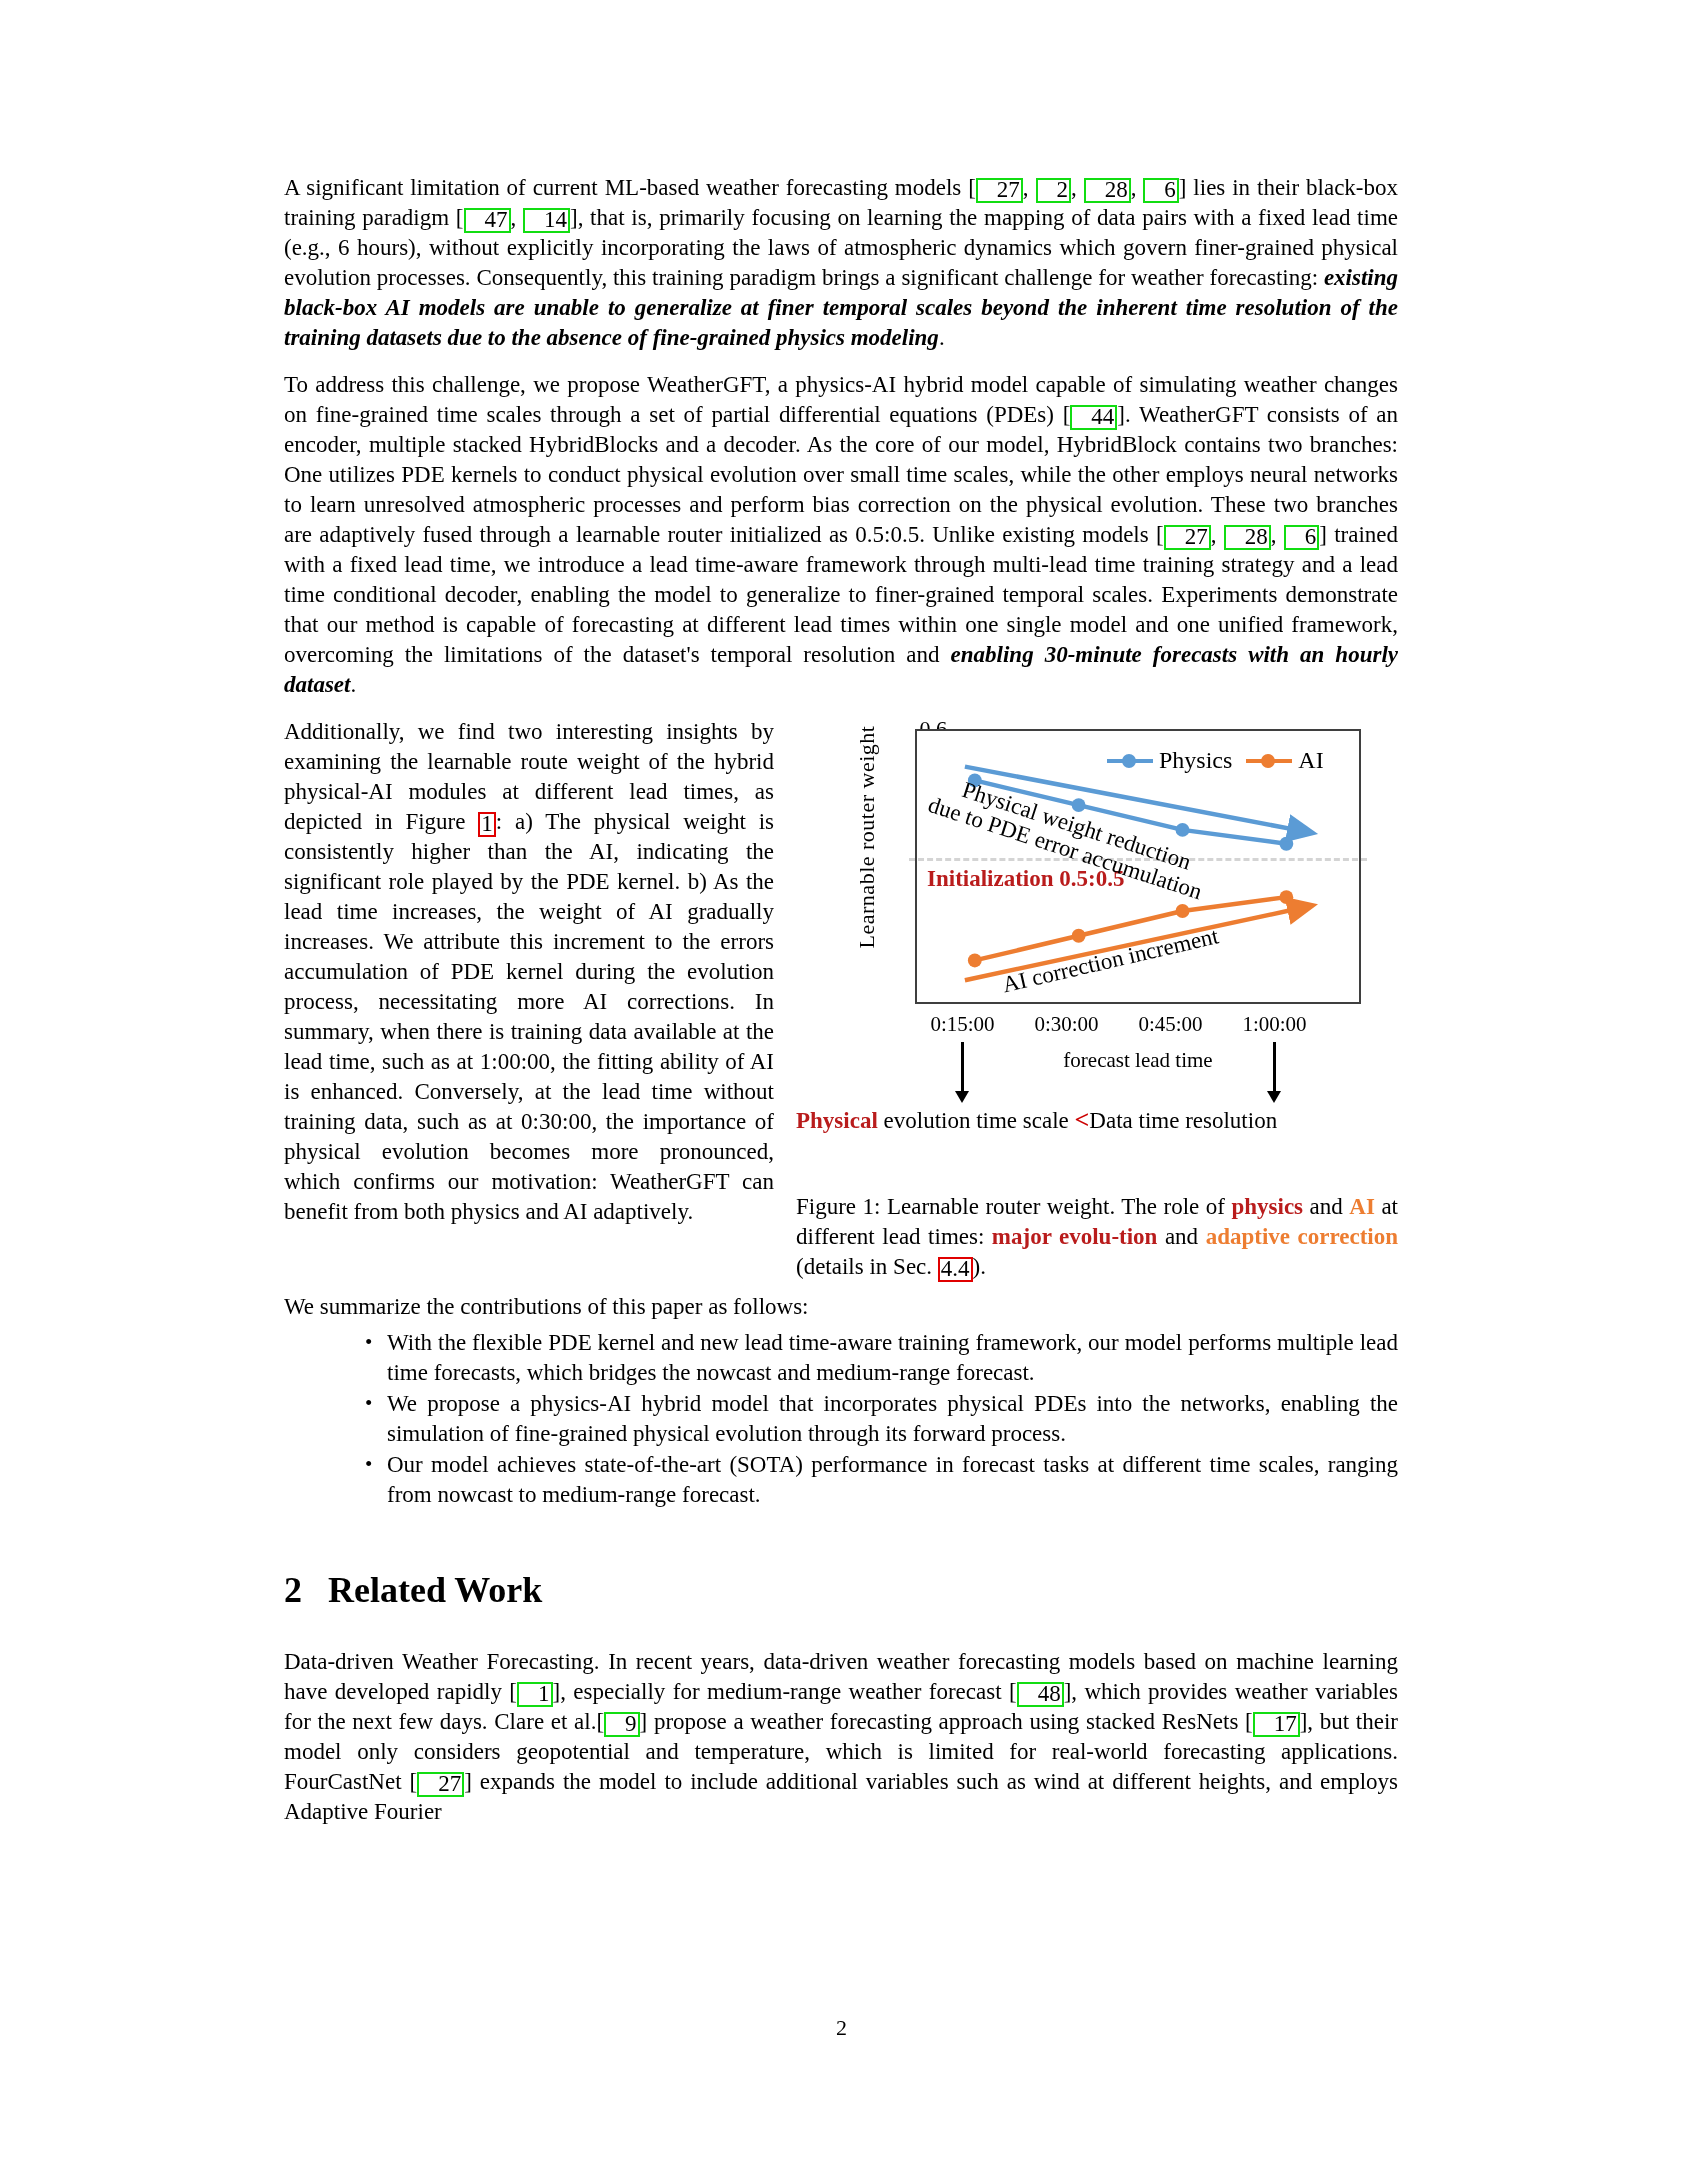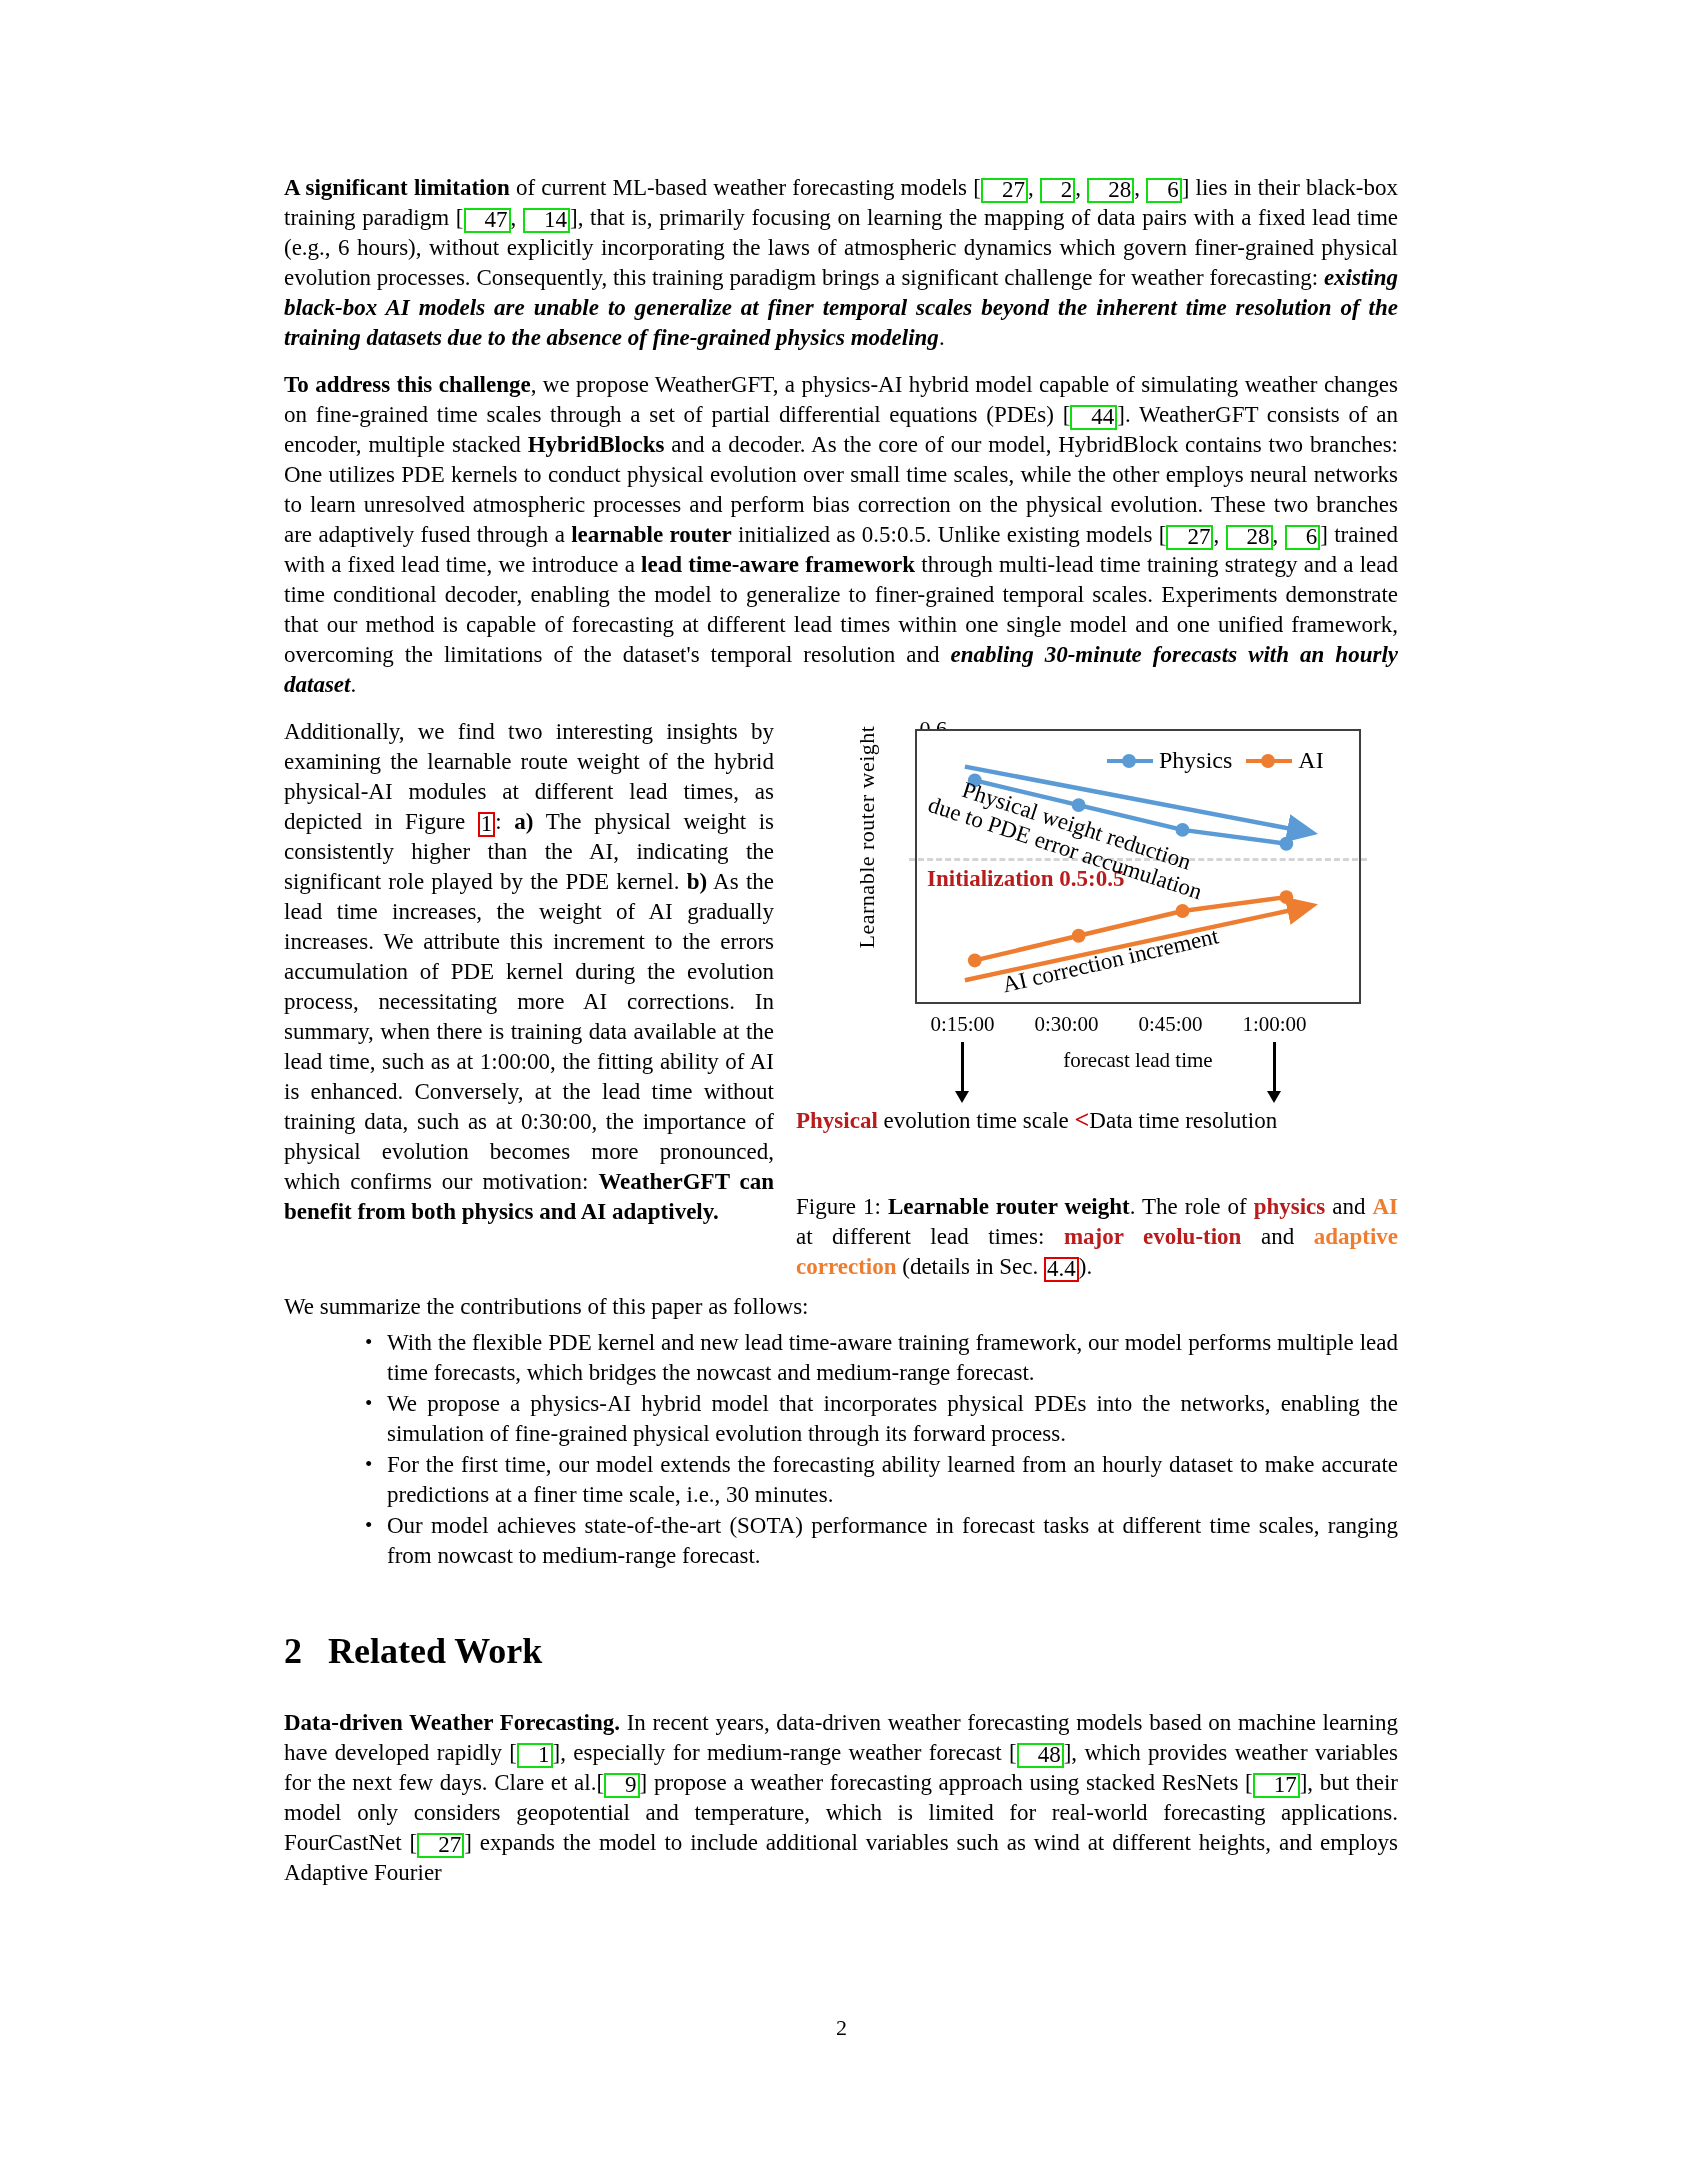--- a/index.html
+++ b/index.html
@@ -23,21 +23,21 @@
     height: 2178px;
   }
   p.body-text {
     font-size: 23px;
     line-height: 30px;
     text-align: justify;
     text-justify: inter-word;
     margin: 0 0 17px 0;
     hyphens: none;
   }
-  .b { font-weight: bold; }
+  .b { font-weight: normal; }
   .bi { font-weight: bold; font-style: italic; }
   .cg {
     border: 2.2px solid #11dd11;
     padding: 0px 1px 1px 19px;
     line-height: 20px;
     display: inline-block;
     vertical-align: -2px;
   }
   .cr {
     border: 2.2px solid #e00000;
@@ -289,21 +289,20 @@
 
   <div class="clearfix"></div>
 
   <p class="body-text" style="margin-top:4px;margin-bottom:6px;">
     <span>We summarize the contributions of this paper as follows:</span>
   </p>
 
   <ul class="contrib">
     <li><span>With the flexible PDE kernel and new lead time-aware training framework, our model performs multiple lead time forecasts, which bridges the nowcast and medium-range forecast.</span></li>
     <li><span>We propose a physics-AI hybrid model that incorporates physical PDEs into the networks, enabling the simulation of fine-grained physical evolution through its forward process.</span></li>
-    <li><span>For the first time, our model extends the forecasting ability learned from an hourly dataset to make accurate predictions at a finer time scale, i.e., 30 minutes.</span></li>
     <li><span>Our model achieves state-of-the-art (SOTA) performance in forecast tasks at different time scales, ranging from nowcast to medium-range forecast.</span></li>
   </ul>
 
   <h2 class="section">
     <span class="num">2</span><span>Related Work</span>
   </h2>
 
   <p class="body-text">
     <span class="b">Data-driven Weather Forecasting.</span><span>  In recent years, data-driven weather forecasting models based on machine learning have developed rapidly [</span><span class="cg">1</span><span>], especially for medium-range weather forecast [</span><span class="cg">48</span><span>], which provides weather variables for the next few days. Clare et al.[</span><span class="cg">9</span><span>] propose a weather forecasting approach using stacked ResNets [</span><span class="cg">17</span><span>], but their model only considers geopotential and temperature, which is limited for real-world forecasting applications. FourCastNet [</span><span class="cg">27</span><span>] expands the model to include additional variables such as wind at different heights, and employs Adaptive Fourier</span>
   </p>

